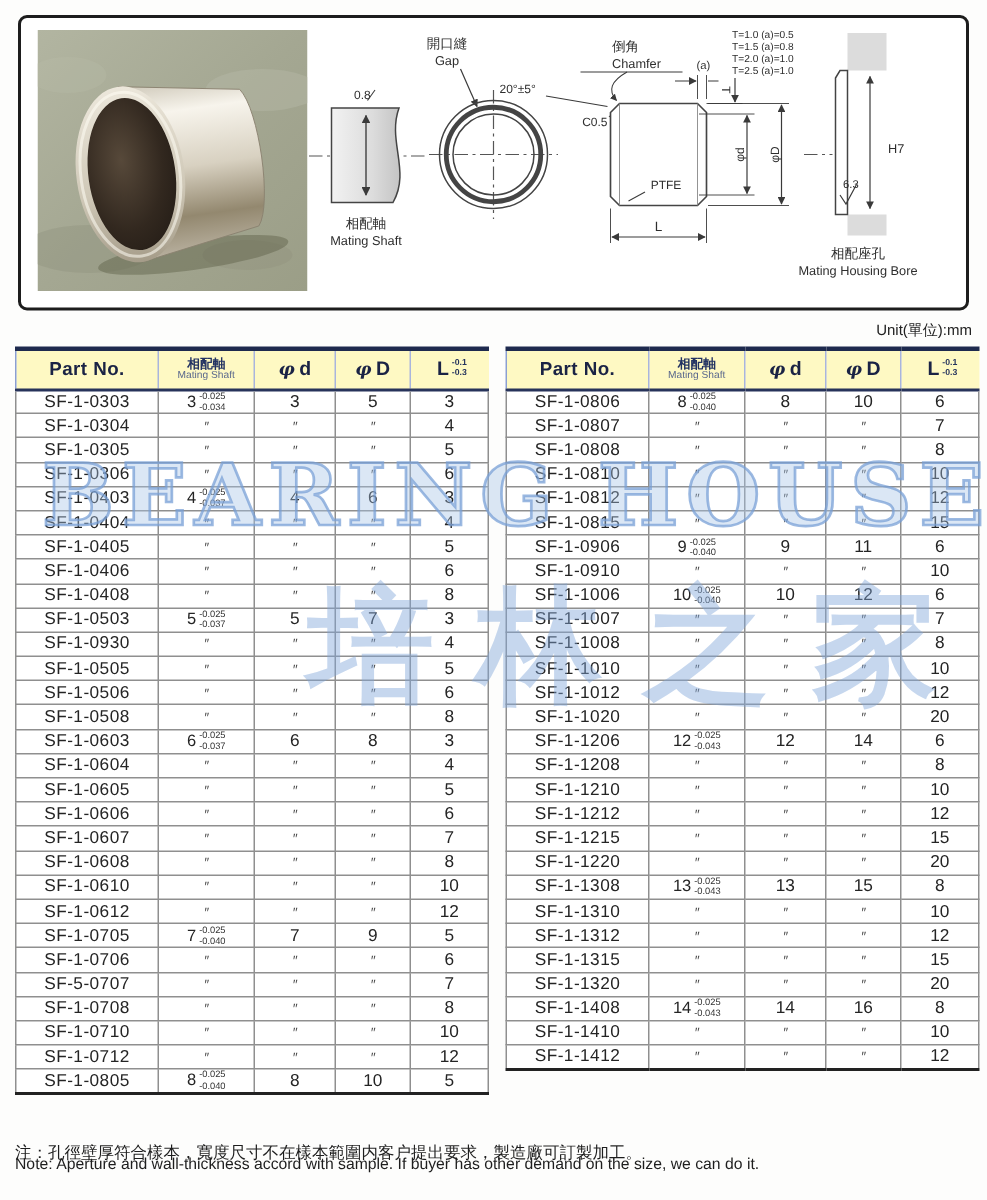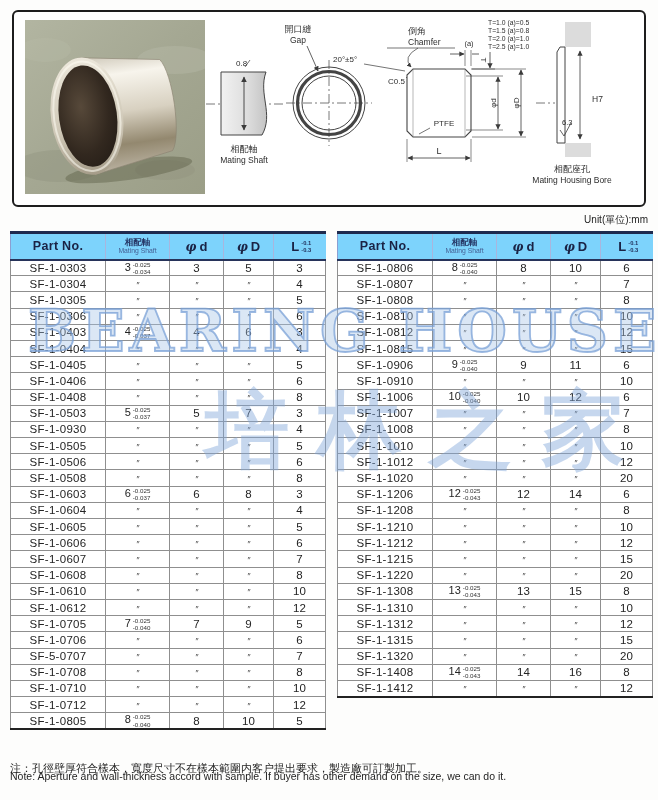--- a/index.html
+++ b/index.html
@@ -12,21 +12,21 @@
   .diagrams{position:absolute;left:0;top:0;width:630px;height:193px}
   svg text{font-family:"Liberation Sans",sans-serif;fill:#2e2e2e}
 
   .unit{position:absolute;top:213px;right:10px;font-size:10px;color:#222}
 
   
   .ptable{position:absolute;top:231px;width:315px;border-collapse:collapse;table-layout:fixed;background:#fff}
   .t-left{left:10px}
   .t-right{left:337px}
   .ptable col.c1{width:95px}.ptable col.c2{width:64px}.ptable col.c3{width:54px}.ptable col.c4{width:50px}.ptable col.c5{width:52px}
-  .ptable th{background:#7dd3fc;border-top:3px solid #1e2a4e;border-bottom:2px solid #27335a;border-left:1px solid #a9b5dd;height:27px;padding:0;vertical-align:middle}
+  .ptable th{background:#fef9c3;border-top:3px solid #1e2a4e;border-bottom:2px solid #27335a;border-left:1px solid #a9b5dd;height:27px;padding:0;vertical-align:middle}
   .ptable th:first-child{border-left:1px solid #8b9fd2}
   .th-part{font-size:12.5px;font-weight:bold;color:#1a2345;letter-spacing:.3px}
   .h-zh{display:block;font-size:8.5px;font-weight:bold;color:#243463;line-height:1.15}
   .h-en{display:block;font-size:6.8px;color:#3b4d82;opacity:.85;line-height:1.1;font-weight:normal}
   .phi{font-style:italic;font-family:"DejaVu Serif",serif;font-size:12px;color:#1a2345}
   .dl{font-size:13px;font-weight:bold;color:#1a2345;margin-left:3px}
   .tol-h{display:inline-flex;flex-direction:column;font-size:5.8px;line-height:1.2;margin-left:2px;color:#22315c;vertical-align:middle;font-weight:bold}
   .tol-h i,.tol i{font-style:normal}
   .ptable td{height:16.2px;padding:0;text-align:center;border:1px solid #8f8f8f;border-top:none;font-size:11.5px;color:#242424}
   .ptable tbody tr:last-child td{border-bottom:2px solid #222}
@@ -657,20 +657,27 @@
         <td class="c-part"><span>SF-1-1408</span></td>
         <td class="c-shaft"><span class="sv">14</span><span class="tol">
             <i>-0.025</i>
             <i>-0.043</i>
           </span></td>
         <td class="c-d"><span>14</span></td>
         <td class="c-D"><span>16</span></td>
         <td class="c-L"><span>8</span></td>
       </tr>
       <tr>
+        <td class="c-part"><span>SF-1-1410</span></td>
+        <td class="c-shaft"><span class="ditto">″</span></td>
+        <td class="c-d"><span class="ditto">″</span></td>
+        <td class="c-D"><span class="ditto">″</span></td>
+        <td class="c-L"><span>10</span></td>
+      </tr>
+      <tr>
         <td class="c-part"><span>SF-1-1412</span></td>
         <td class="c-shaft"><span class="ditto">″</span></td>
         <td class="c-d"><span class="ditto">″</span></td>
         <td class="c-D"><span class="ditto">″</span></td>
         <td class="c-L"><span>12</span></td>
       </tr>
     </tbody>
 </table>
 
 <div class="wm-en">BEARING HOUSE</div>

